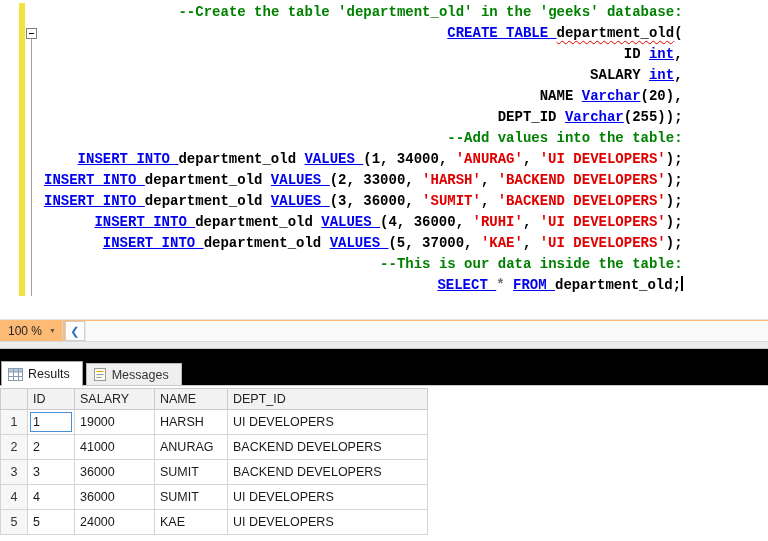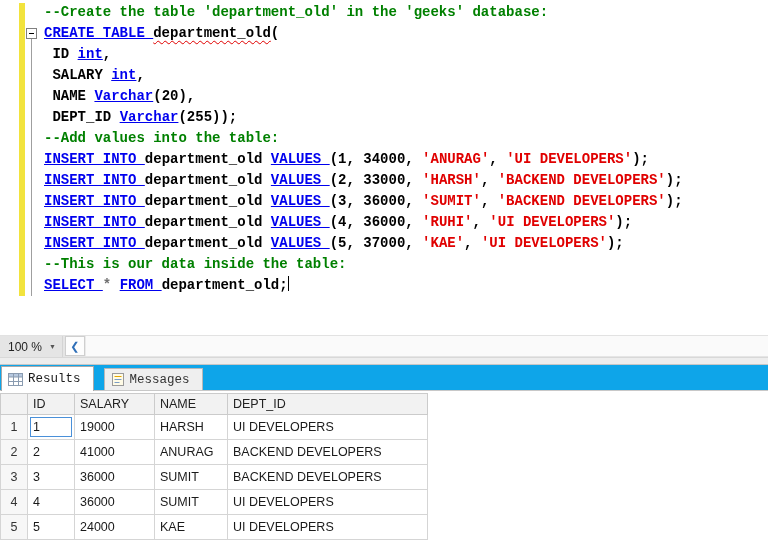--- a/index.html
+++ b/index.html
@@ -6,21 +6,21 @@
   html,body { margin:0; padding:0; }
   body {
     width:768px; height:541px; overflow:hidden; background:#fff;
     font-family:"Liberation Sans", sans-serif; position:relative;
   }
 
   
   .editor {
     position:relative; height:319px; background:#fff; overflow:hidden;
     font-family:"Liberation Mono","DejaVu Sans Mono",monospace;
-    font-size:14px; font-weight:bold; line-height:21px; white-space:pre;
+    font-size:14px; font-weight:bold; line-height:21px; white-space:pre;text-align:right;
   }
   .gutter-yellow {
     position:absolute; left:19px; top:3px; width:6px; height:293px;
     background:var(--modified-bar,#F2E33D);
   }
   .fold-box {
     position:absolute; left:26px; top:28px; width:11px; height:11px;
     border:1px solid #808080; background:#fff;
   }
   .fold-box .minus { display:block; width:5px; height:1px; background:#000; margin:4px auto 0; }
@@ -34,49 +34,49 @@
   .tok-p { color:#000; }
   .tok-e {
     color:#000;
     text-decoration:underline wavy var(--error,#E00000);
     text-decoration-thickness:1px; text-underline-offset:3px;
   }
   .caret { display:inline-block; width:1.5px; height:15px; background:#000; vertical-align:-2px; }
 
   
   .hscroll-strip {
-    height:22px; border-top:1px solid #E2E2E2; background:#e5e5e5;
-    display:flex; align-items:flex-start;margin-top:16px;
+    height:22px; border-top:1px solid #E2E2E2; background:#fdba74;
+    display:flex; align-items:flex-end;
   }
   .zoom-control {
     display:flex; align-items:center; height:100%; padding:0 6px 0 8px;
     font-size:12px; color:#222; border-right:1px solid #D4D4D4; cursor:default;
   }
   .zoom-caret { margin-left:7px; font-size:7px; color:#555; }
   .scroll-left-btn {
     width:20px; height:20px; margin-left:2px; border:1px solid #CFCFCF; background:#FDFDFD;
     color:#2F6FB8; display:flex; align-items:center; justify-content:center; font-size:11px;
   }
   .scroll-track { flex:1; height:20px; background:#FAFAFA; border-left:1px solid #EAEAEA; }
 
   
   .splitter { height:8px; background:#EDEDED; border-top:1px solid #D8D8D8; border-bottom:1px solid #C6C6C6; }
 
   
   .tabbar {
-    height:26px; display:flex; align-items:flex-end; background:#0ea5e9;
-    padding-left:1px; border-bottom:1px solid #C8C8C8;font-family:Liberation Mono, monospace;
+    height:37px; display:flex; align-items:flex-end; background:#000000;
+    padding-left:1px; border-bottom:1px solid #C8C8C8;
   }
   .tab {
     display:flex; align-items:center; gap:5px; padding:0 12px 0 6px;
     font-size:12.5px; color:#1a1a1a; border:1px solid #A8A8A8; border-bottom:none;
     position:relative; cursor:default;
   }
   .tab.active  { background:#fff; height:25px; margin-bottom:-1px; z-index:2; }
-  .tab.inactive{ background:#EFEFEF; height:22px; border-color:#B8B8B8; margin-left:10px; color:#333; }
+  .tab.inactive{ background:#EFEFEF; height:22px; border-color:#B8B8B8; margin-left:3px; color:#333; }
   .tab-icon { display:flex; align-items:center; }
 
   
   .grid-wrap { background:#fff; padding-top:2px; }
   table.grid { border-collapse:collapse; table-layout:fixed; font-size:12.5px; }
   table.grid th, table.grid td {
     border:1px solid #D5D5D5; padding:0 5px; text-align:left;
     font-weight:normal; color:#1A1A1A; background:#fff;
     overflow:hidden; white-space:nowrap; height:25px;
   }

